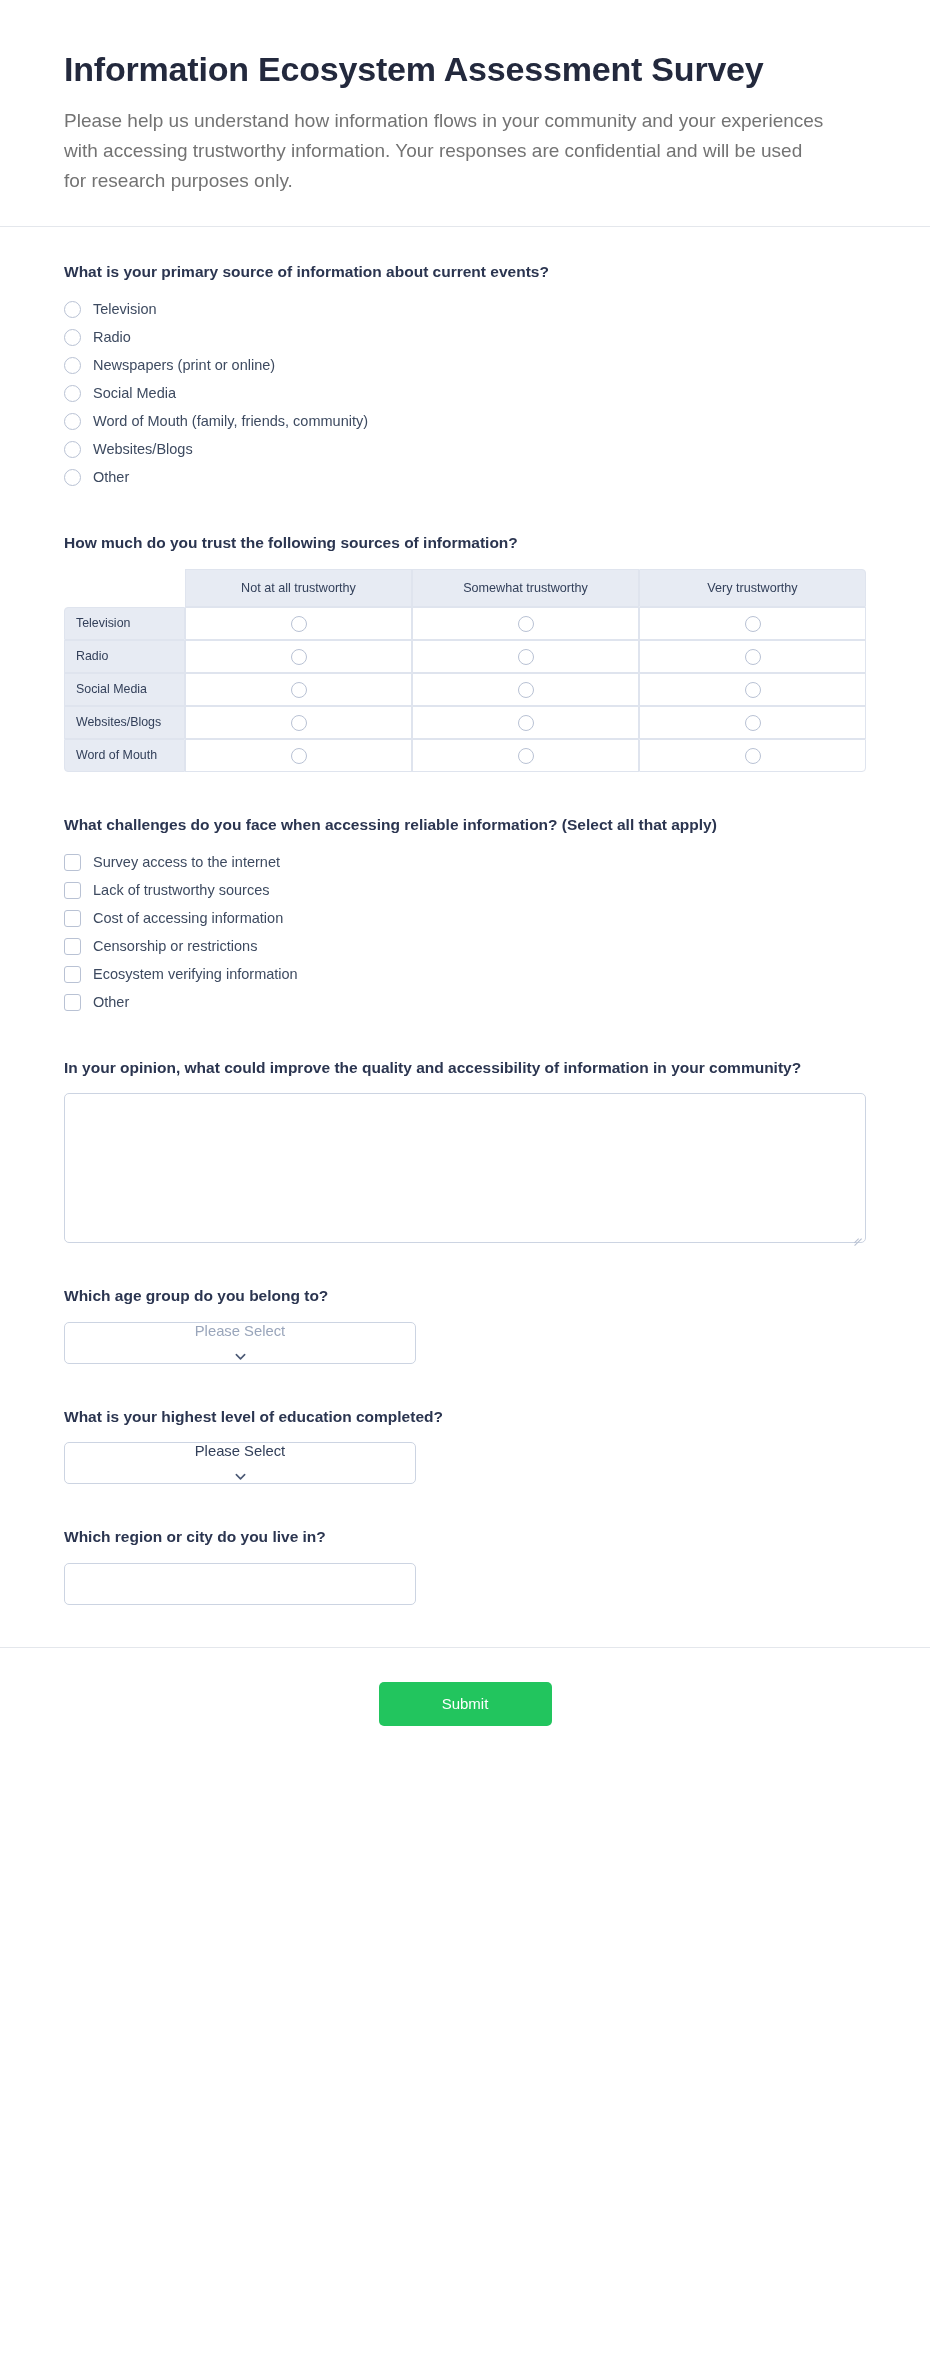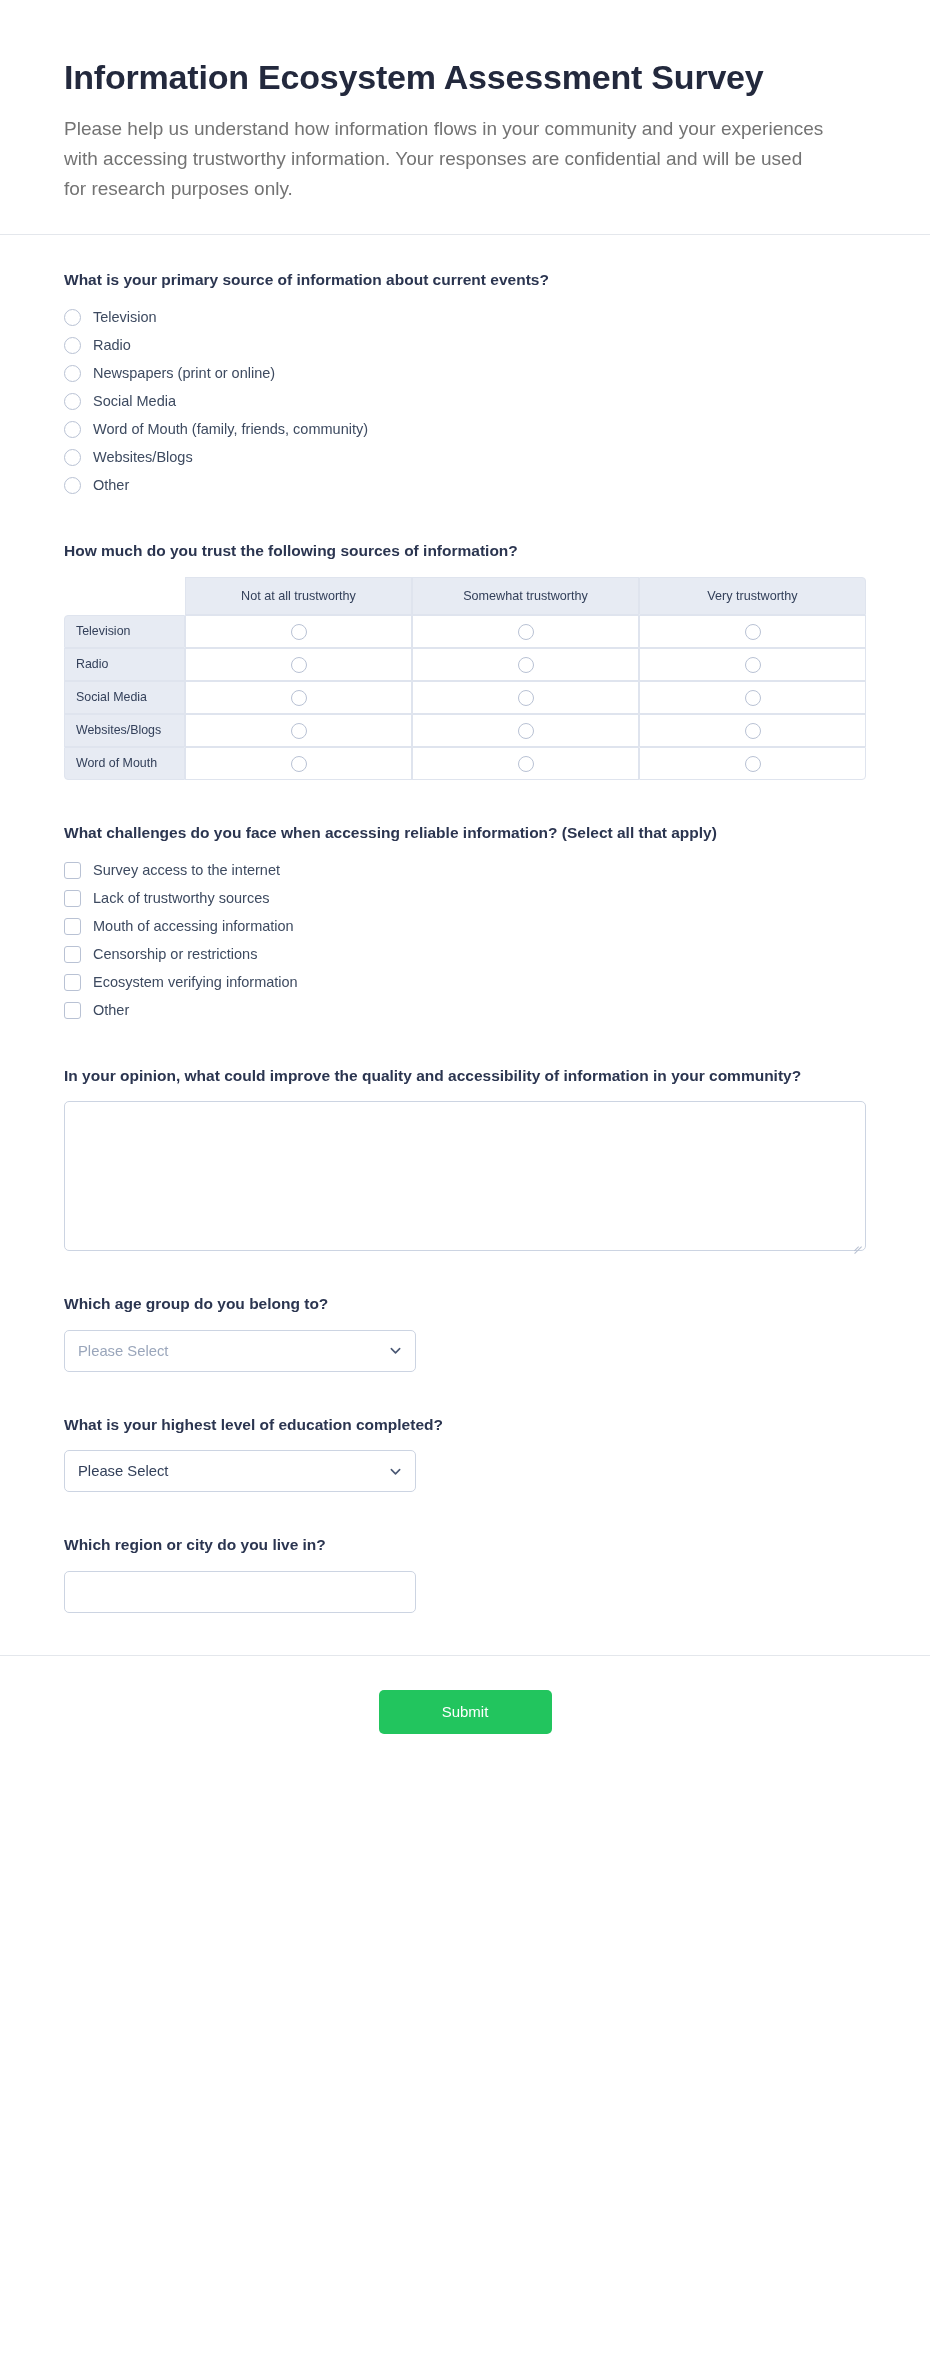--- a/index.html
+++ b/index.html
@@ -11,21 +11,21 @@
   body {
     width: 930px;
     min-height: 2368px;
     font-family: "Liberation Sans", sans-serif;
     color: #2b3a4f;
     -webkit-font-smoothing: antialiased;
   }
 
   .page {
     width: 930px;
-    margin: 12px auto;
+    margin: 4px auto;
     background: #ffffff;
   }
 
   
   .form-header {
     padding: 44px 64px 30px 64px;
     border-bottom: 1px solid #e4e7ec;
   }
   .form-title {
     font-size: 34px;
@@ -198,23 +198,24 @@
 
   
   .select-box, .text-input {
     width: 352px;
     height: 42px;
     border: 1px solid #ccd4e2;
     border-radius: 5px;
     background: #ffffff;
     display: flex;
     align-items: center;
-    padding: 0 13px;
+    padding: 0 21px;
     font-size: 14.8px;
     position: relative;
+    flex-direction: column;
   }
   .select-value { flex: 1 1 auto; }
   .select-value.placeholder { color: #9aa6bb; }
   .select-value.filled { color: #33405a; }
   .chevron {
     width: 13px;
     height: 13px;
     flex: 0 0 auto;
     color: #4a5874;
   }
@@ -344,21 +345,21 @@
         <label class="option-row">
           <span class="check-box"></span>
           <span class="option-text">Survey access to the internet</span>
         </label>
         <label class="option-row">
           <span class="check-box"></span>
           <span class="option-text">Lack of trustworthy sources</span>
         </label>
         <label class="option-row">
           <span class="check-box"></span>
-          <span class="option-text">Mouth of accessing information</span>
+          <span class="option-text">Cost of accessing information</span>
         </label>
         <label class="option-row">
           <span class="check-box"></span>
           <span class="option-text">Censorship or restrictions</span>
         </label>
         <label class="option-row">
           <span class="check-box"></span>
           <span class="option-text">Ecosystem verifying information</span>
         </label>
         <label class="option-row">

